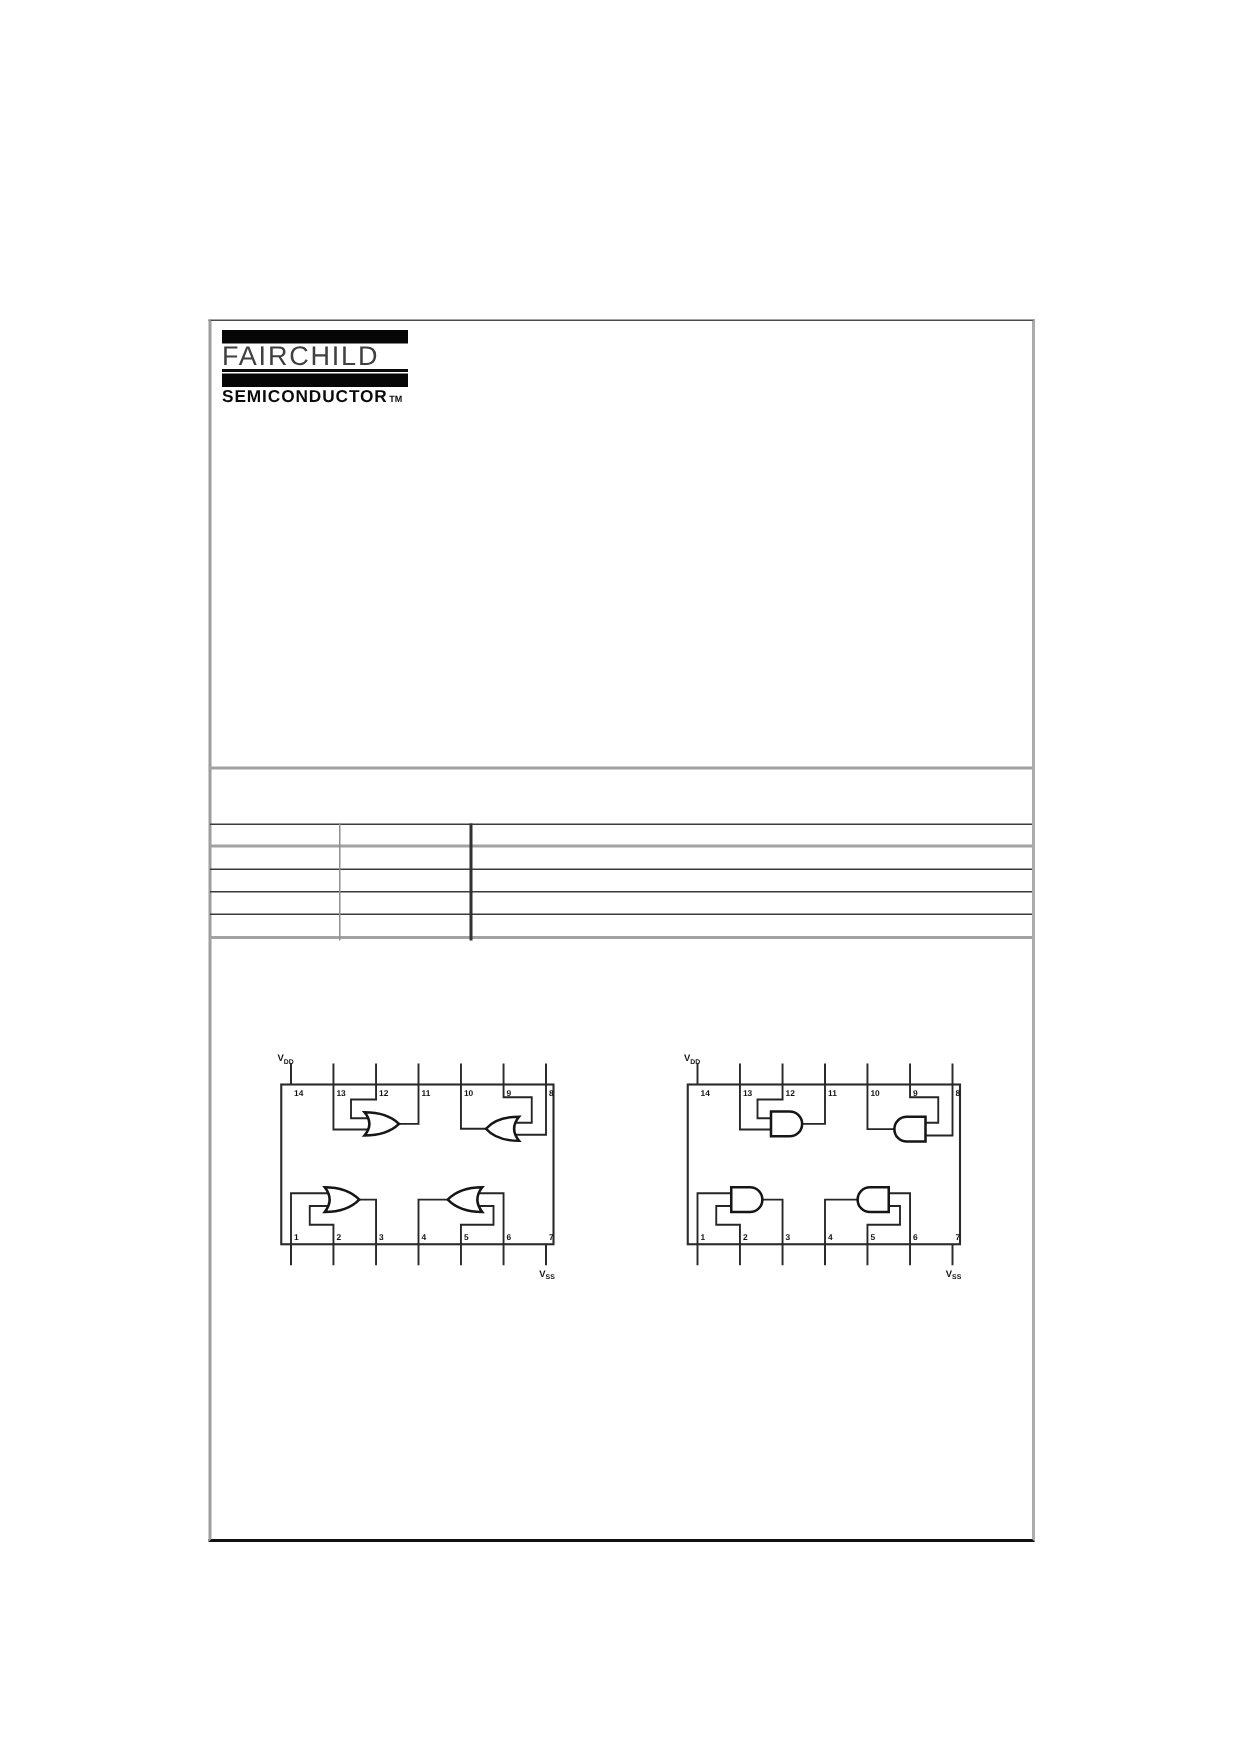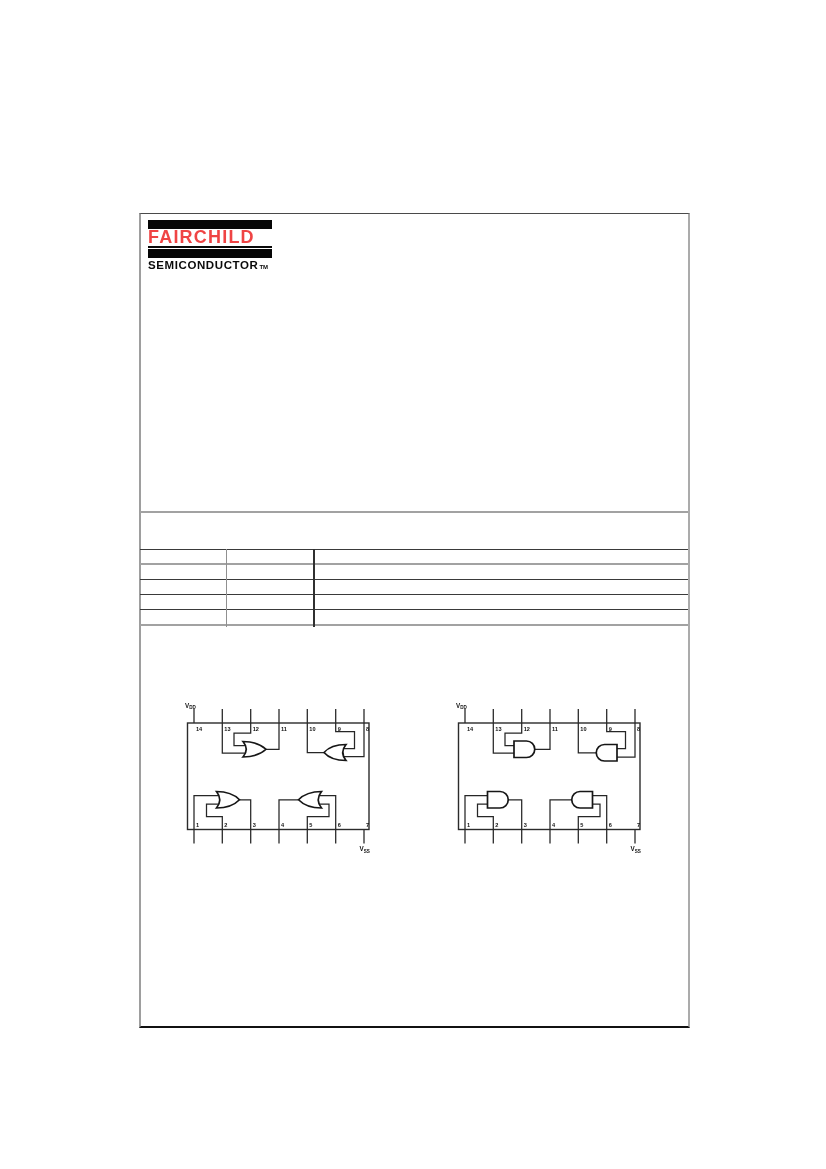--- a/index.html
+++ b/index.html
@@ -4,21 +4,21 @@
 <style>
   html,body{margin:0;padding:0;background:#fff;}
   .canvas{position:relative;width:826px;height:1169px;background:#ffffff;overflow:hidden;
           font-family:"Liberation Sans",sans-serif;}
   .frame{position:absolute;left:139px;top:213px;width:551px;height:815px;box-sizing:border-box;
          border-top:1.5px solid #4a4a4a;border-left:2px solid #9e9e9e;
          border-right:2px solid #ababab;border-bottom:2.5px solid #111;}
   
   .logo{position:absolute;left:148px;top:220px;}
   .logo-bar{width:124px;height:8.5px;background:#060606;}
-  .logo-name{width:124px;font-size:18px;font-weight:bold;letter-spacing:1.2px;color:#ef4444;
+  .logo-name{width:124px;font-size:18px;font-weight:normal;letter-spacing:1.2px;color:#404040;
              line-height:15px;padding:1px 0 1px 0;border-bottom:2px solid #0a0a0a;white-space:nowrap;}
   .logo-bar2{width:124px;height:9px;background:#060606;margin-top:1px;}
   .logo-division{margin-top:1.5px;font-size:11.5px;font-weight:bold;letter-spacing:0.6px;
                  color:#0a0a0a;white-space:nowrap;}
   .logo-tm{font-size:6px;font-weight:bold;margin-left:1px;letter-spacing:0;}
   
   .hline{position:absolute;left:140px;width:548px;}
   .rule-gray{background:#a2a2a2;}
   .rule-dark{background:#3a3a3a;}
   .vline{position:absolute;top:548.5px;height:78px;}

